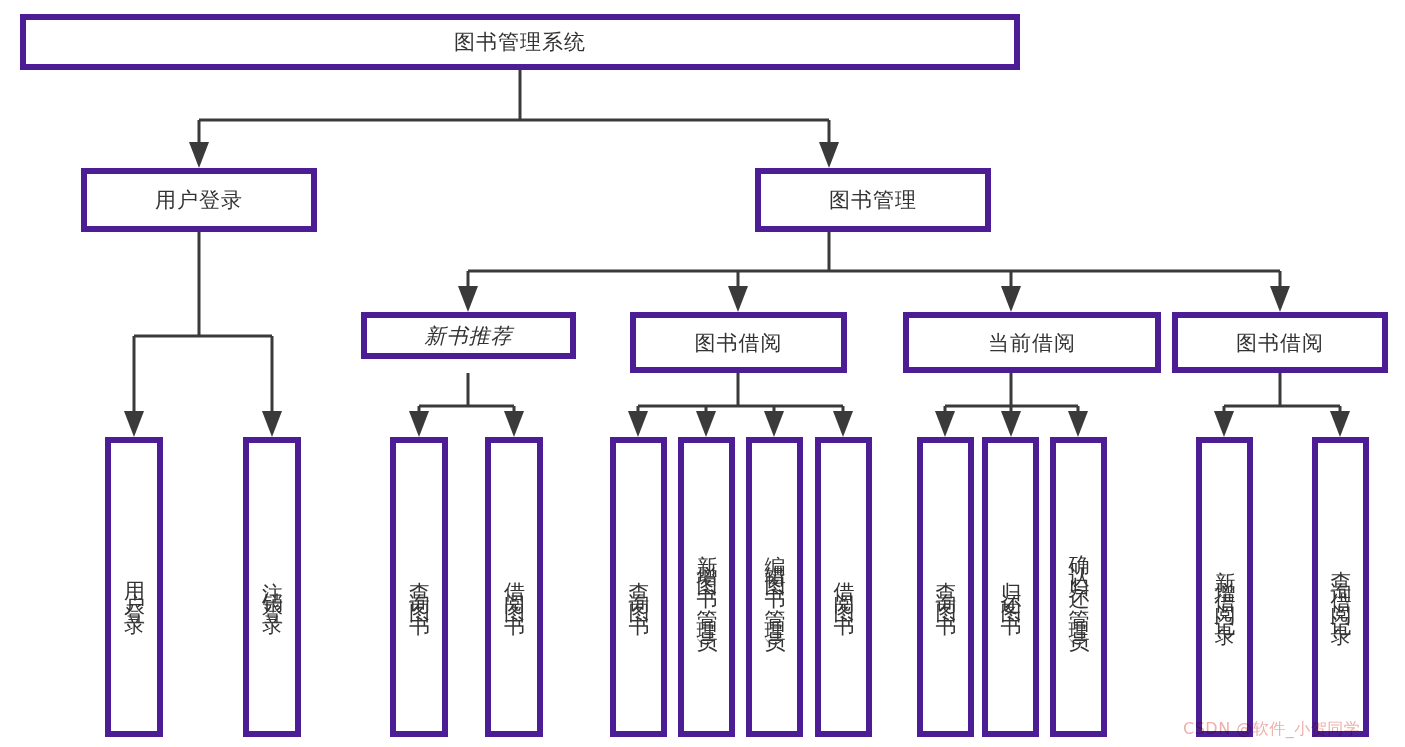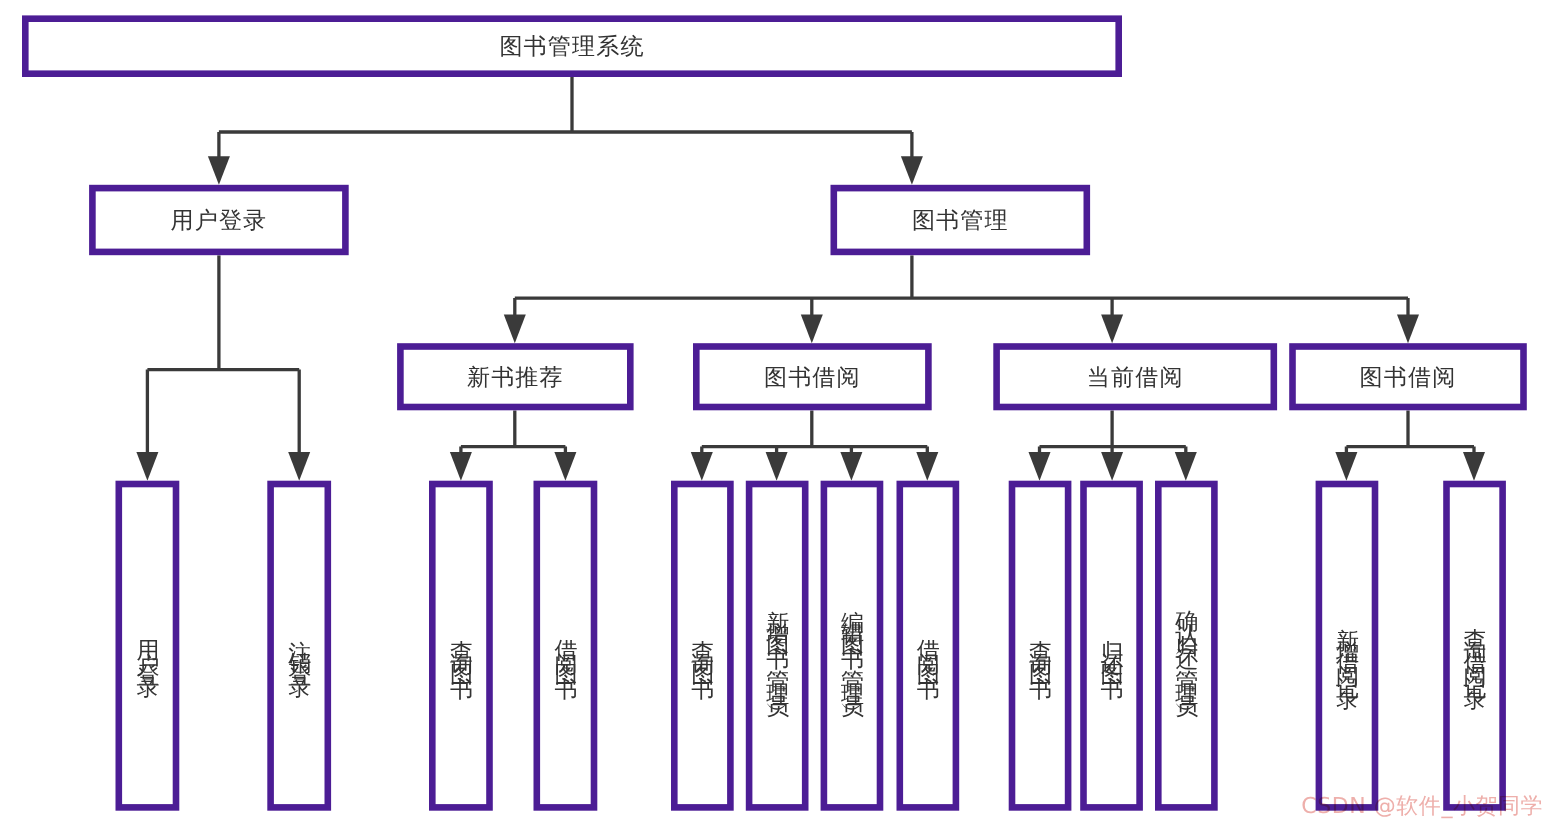--- a/index.html
+++ b/index.html
@@ -50,21 +50,21 @@
     letter-spacing: 11px;
     font-size: 21px;
     line-height: 1;
     white-space: nowrap;
   }
   #watermark {
     position: absolute;
     left: 1183px;
     top: 719px;
     z-index: 3;
-    font-size: 20px;
+    font-size: 16px;
     letter-spacing: 0.5px;
     color: #eeafab;
     mix-blend-mode: multiply;
     white-space: nowrap;
   }
 </style>
 </head>
 <body>
 
 <div id="stage">
@@ -109,21 +109,21 @@
     <span>图书管理系统</span>
   </div>
 
   <div class="node" style="left:81px; top:168px; width:236px; height:64px;">
     <span>用户登录</span>
   </div>
   <div class="node" style="left:711px; top:168px; width:236px; height:64px;margin-left:44px;">
     <span>图书管理</span>
   </div>
 
-  <div class="node" style="left:361px; top:312px; width:215px; height:61px;">
+  <div class="node" style="left:361px; top:312px; width:215px; height:47px;font-style:italic;">
     <span>新书推荐</span>
   </div>
   <div class="node" style="left:630px; top:312px; width:217px; height:61px;">
     <span>图书借阅</span>
   </div>
   <div class="node" style="left:903px; top:312px; width:258px; height:61px;">
     <span>当前借阅</span>
   </div>
   <div class="node" style="left:1172px; top:312px; width:216px; height:61px;">
     <span>图书借阅</span>

